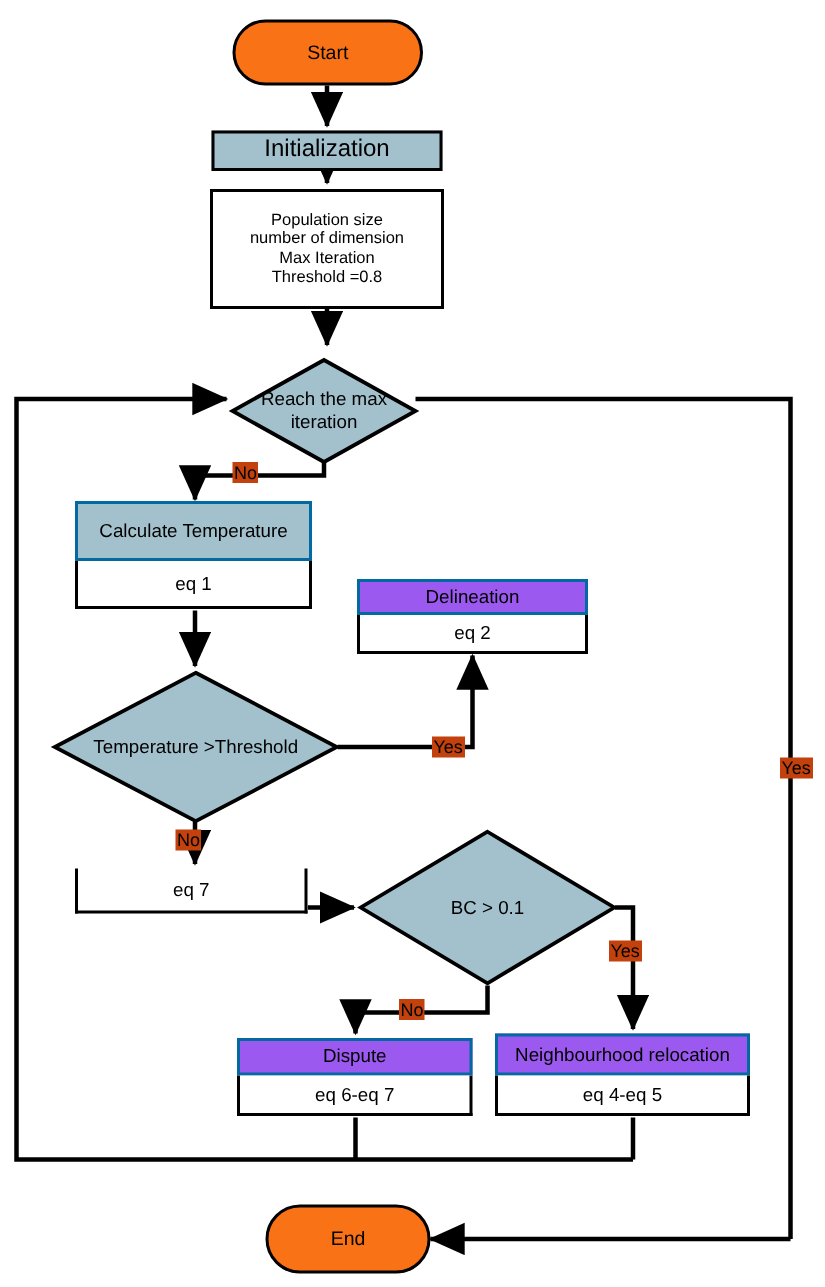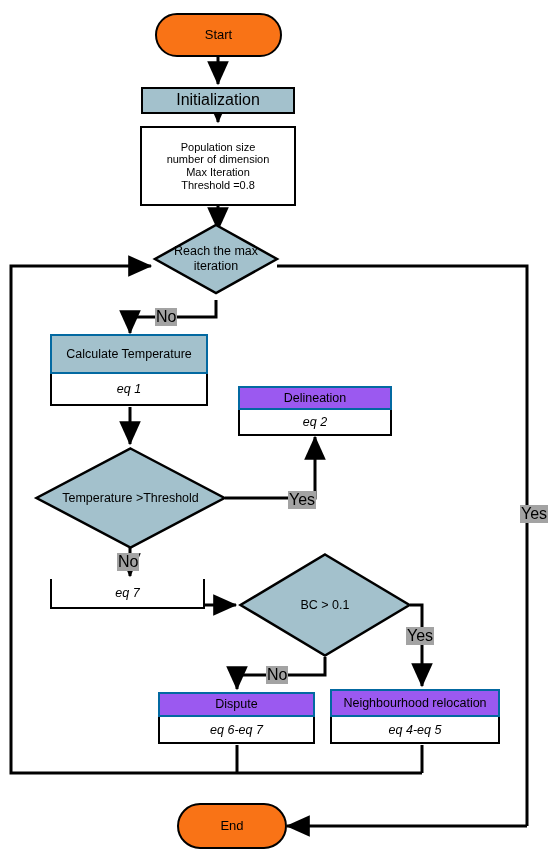--- a/index.html
+++ b/index.html
@@ -70,21 +70,20 @@
     box-sizing: border-box;
     border: 2px solid #000000;
     border-top: 0;
     background: #ffffff;
     display: flex;
     align-items: center;
     justify-content: center;
     text-align: center;
     font-size: 12.5px;
     color: #000000;
-    font-style: italic;
   }
   .head-blue { background: #a3c1cc; }
   .head-purple { background: #9b59f0; }
 
   .diamond {
     position: absolute;
     z-index: 3;
   }
   .diamond svg {
     position: absolute;
@@ -103,23 +102,23 @@
     justify-content: center;
     text-align: center;
     font-size: 12.5px;
     color: #000000;
     line-height: 1.2;
     padding: 0 6px;
     box-sizing: border-box;
   }
   .edge-label {
     position: absolute;
-    font-size: 16px;
-    color: #000000;
-    background: #a3a3a3;
+    font-size: 12px;
+    color: #000000;
+    background: #c2410c;
     padding: 0 1px;
     z-index: 4;
     white-space: nowrap;
   }
 </style>
 </head>
 <body>
 
 <div id="flowchart-root">
 
@@ -171,21 +170,21 @@
     <span>Initialization</span>
   </div>
 
   <div class="node proc-white" style="left:140px; top:126px; width:156px; height:80px; flex-direction:column; justify-content:center;">
     <span>Population size</span>
     <span>number of dimension</span>
     <span>Max Iteration</span>
     <span>Threshold =0.8</span>
   </div>
 
-  <div class="diamond" style="left:154px; top:224px; width:124px; height:70px;">
+  <div class="diamond" style="left:154px; top:239px; width:124px; height:70px;">
     <svg width="124" height="70" viewBox="0 0 124 70" xmlns="http://www.w3.org/2000/svg">
       <polygon points="62,1 123,35 62,69 1,35" fill="#a3c1cc" stroke="#000000" stroke-width="2.5"></polygon>
     </svg>
     <div class="dlabel" style="flex-direction:column;">
       <span>Reach the max</span>
       <span>iteration</span>
     </div>
   </div>
 
   <div class="stack" style="left:50px; top:334px; width:158px;">

